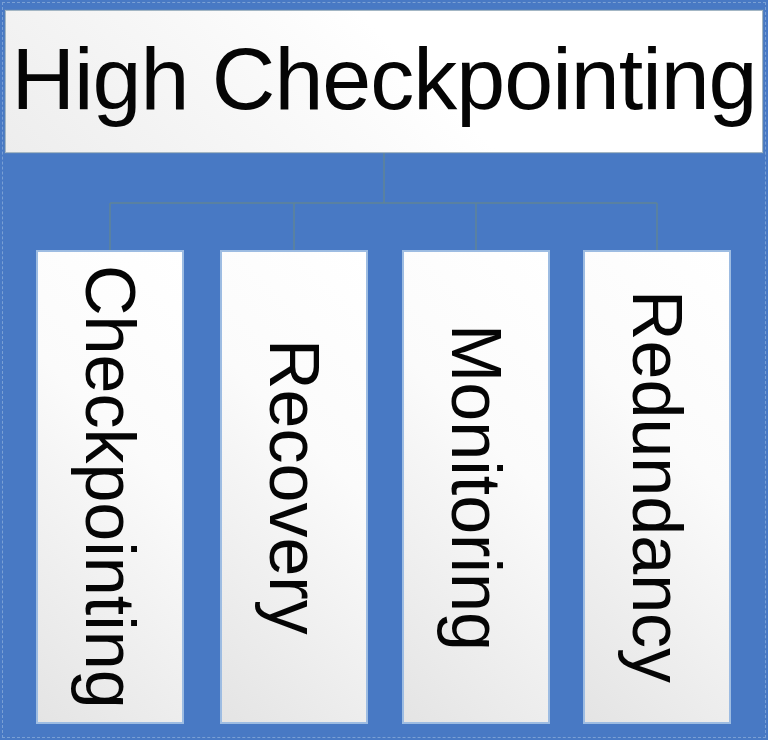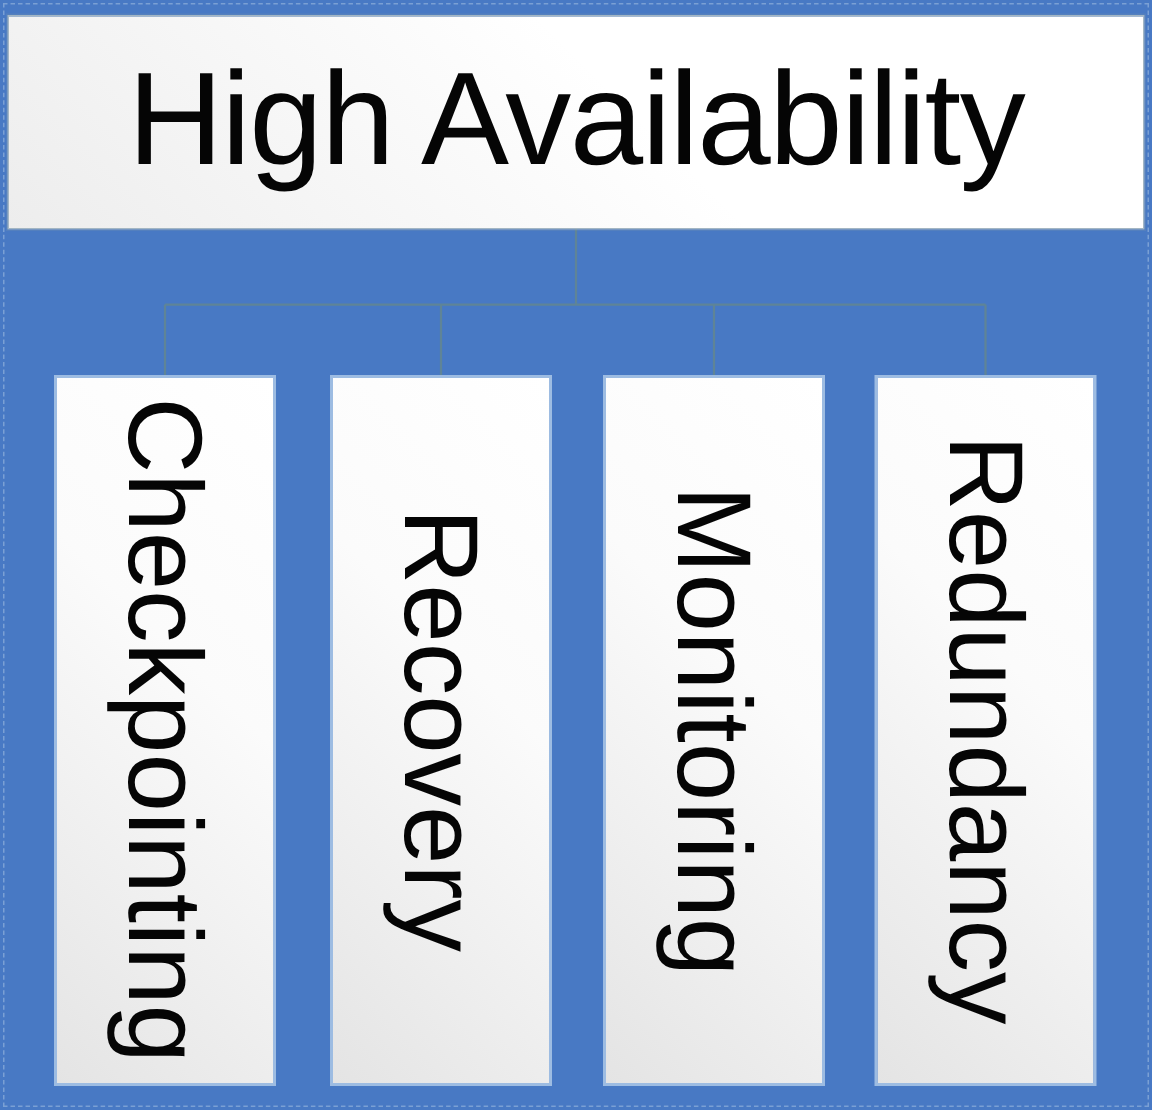--- a/index.html
+++ b/index.html
@@ -88,21 +88,21 @@
       <line x1="384" y1="151" x2="384" y2="203"></line>
       <line x1="110" y1="203" x2="657" y2="203"></line>
       <line x1="110" y1="203" x2="110" y2="252"></line>
       <line x1="294" y1="203" x2="294" y2="252"></line>
       <line x1="476" y1="203" x2="476" y2="252"></line>
       <line x1="657" y1="203" x2="657" y2="252"></line>
     </g>
   </svg>
 
   <div class="root-node">
-    <span class="root-label">High Availability</span>
+    <span class="root-label">High Checkpointing</span>
   </div>
 
   <div class="child-node pos-1">
     <span class="child-label">Checkpointing</span>
   </div>
 
   <div class="child-node pos-2">
     <span class="child-label">Recovery</span>
   </div>
 

